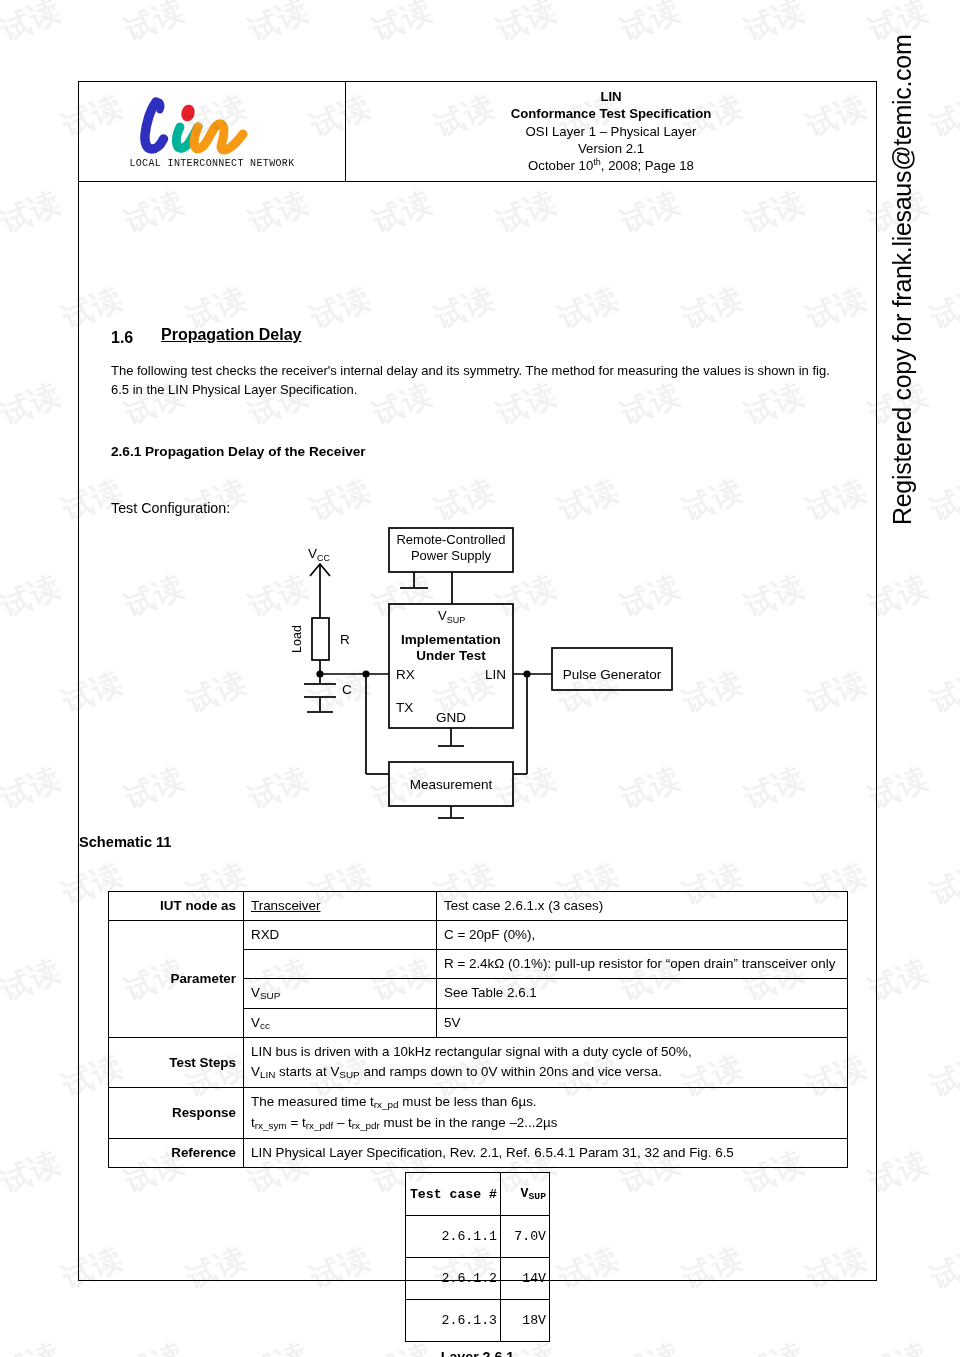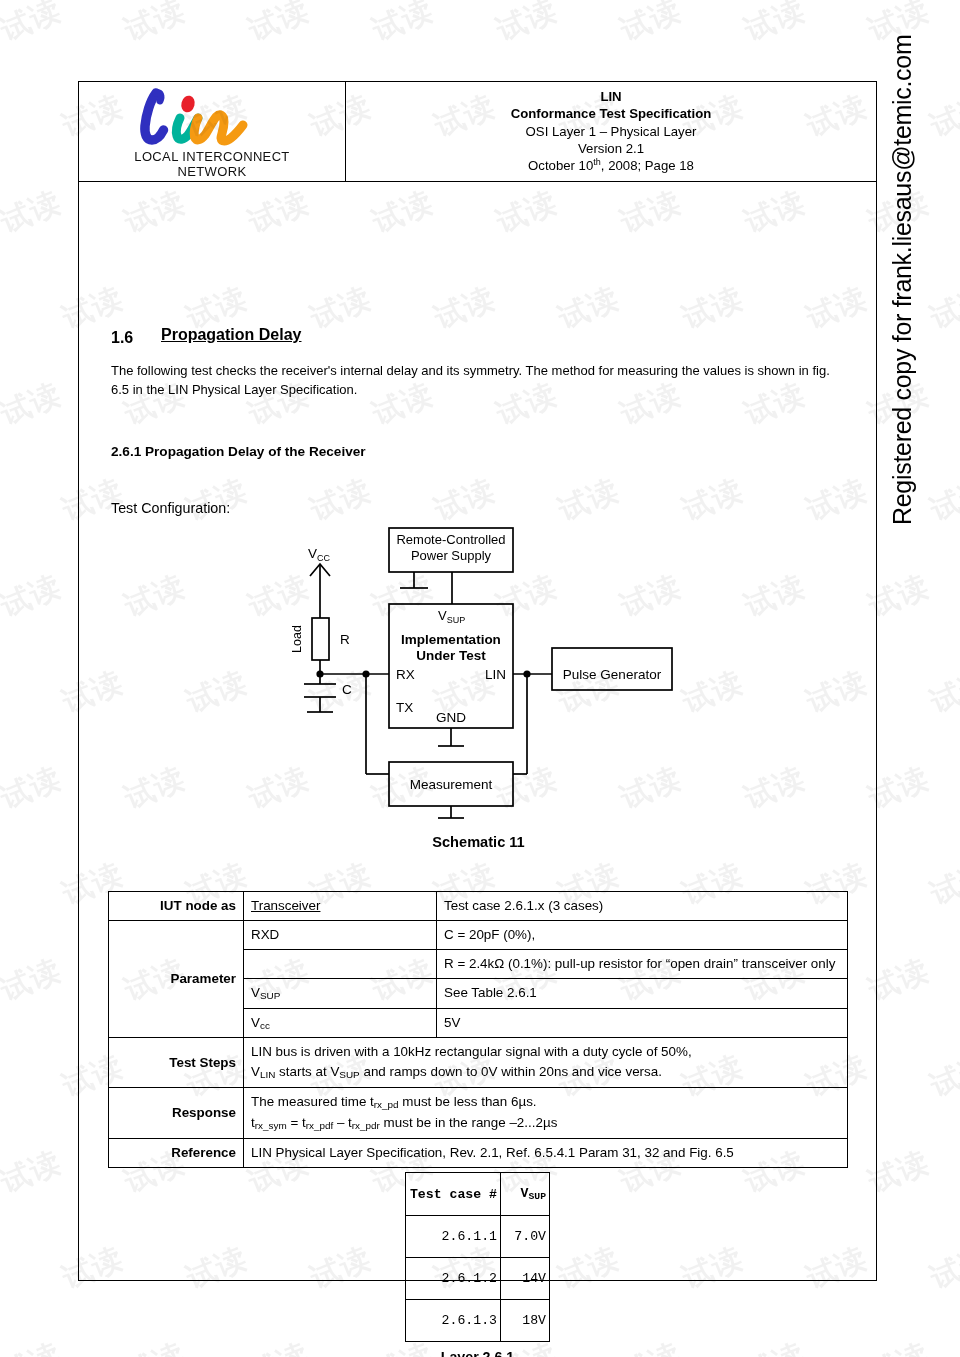--- a/index.html
+++ b/index.html
@@ -92,24 +92,24 @@
     font-size: 13.2px;
     line-height: 1.32;
     padding: 0 4px;
   }
   #hdr-spec-cell .b { font-weight: 700; }
   #hdr-spec-cell sup { font-size: 9px; vertical-align: super; }
 
   
   .logo-wrap { width: 200px; text-align: center; }
   .logo-sub {
-    font-size: 13px;
+    font-size: 10px;
     letter-spacing: 0.35px;
     margin-top: -4px;
-    font-family: Liberation Sans, sans-serif;
+    font-family: Liberation Mono, monospace;
     color: #111;
   }
 
   
   #content {
     position: absolute;
     left: 0;
     top: 100px;
     width: 100%;
     height: 1058px;
@@ -149,21 +149,20 @@
     left: 195px;
     top: 340px;
     width: 420px;
     height: 300px;
   }
   #schem-caption {
     position: absolute;
     left: 0;
     top: 652px;
     width: 799px;
-    text-align: center;
     font-size: 14.6px;
     font-weight: 700;
   }
 
   
   #spec-table {
     position: absolute;
     left: 29px;
     top: 709px;
     width: 740px;

